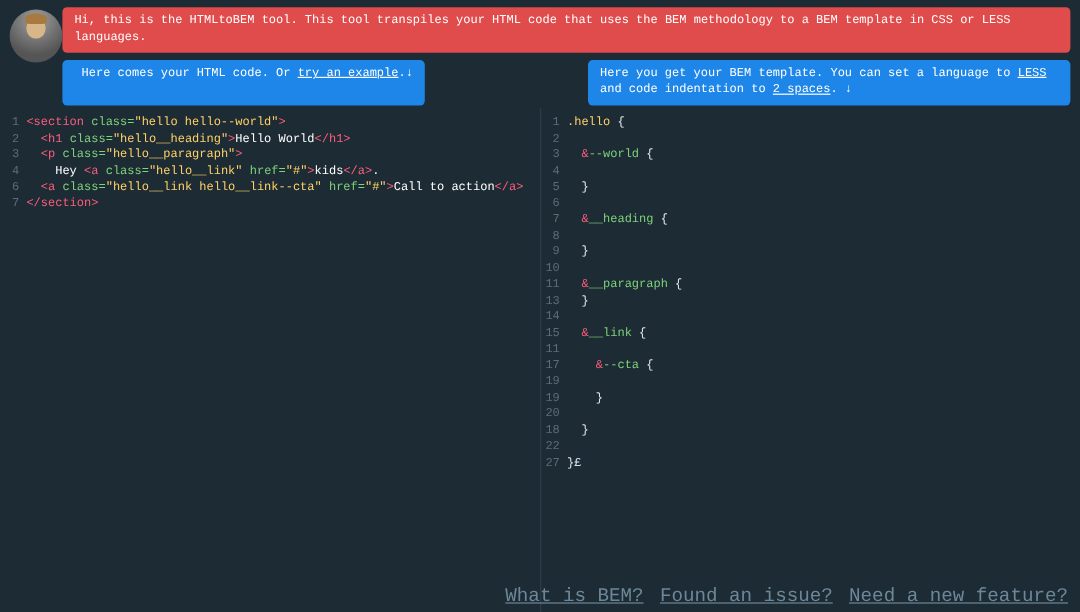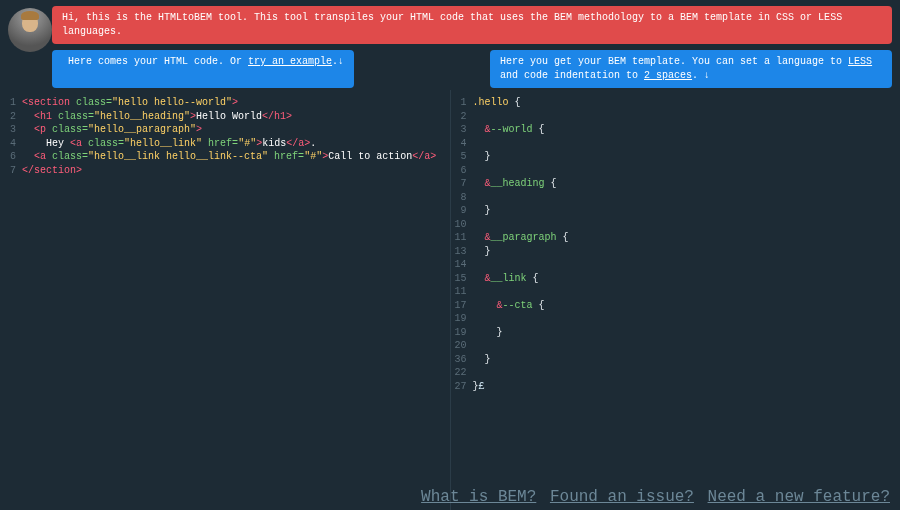--- a/index.html
+++ b/index.html
@@ -150,21 +150,21 @@
       <div class="line"><span class="gutter">10</span></div>
       <div class="line"><span class="gutter">11</span>  <span class="amp">&amp;</span><span class="cls">__paragraph</span> <span class="brace">{</span></div>
       <div class="line"><span class="gutter">13</span>  <span class="brace">}</span></div>
       <div class="line"><span class="gutter">14</span></div>
       <div class="line"><span class="gutter">15</span>  <span class="amp">&amp;</span><span class="cls">__link</span> <span class="brace">{</span></div>
       <div class="line"><span class="gutter">11</span></div>
       <div class="line"><span class="gutter">17</span>    <span class="amp">&amp;</span><span class="mod">--cta</span> <span class="brace">{</span></div>
       <div class="line"><span class="gutter">19</span></div>
       <div class="line"><span class="gutter">19</span>    <span class="brace">}</span></div>
       <div class="line"><span class="gutter">20</span></div>
-      <div class="line"><span class="gutter">36</span>  <span class="brace">}</span></div>
+      <div class="line"><span class="gutter">18</span>  <span class="brace">}</span></div>
       <div class="line"><span class="gutter">22</span></div>
       <div class="line"><span class="gutter">27</span><span class="brace">}</span><span class="cursor">£</span></div>
     </div>
 </div>
 
 <div class="footer">
   <a>What is BEM?</a>
   <a>Found an issue?</a>
   <a>Need a new feature?</a>
 </div>

